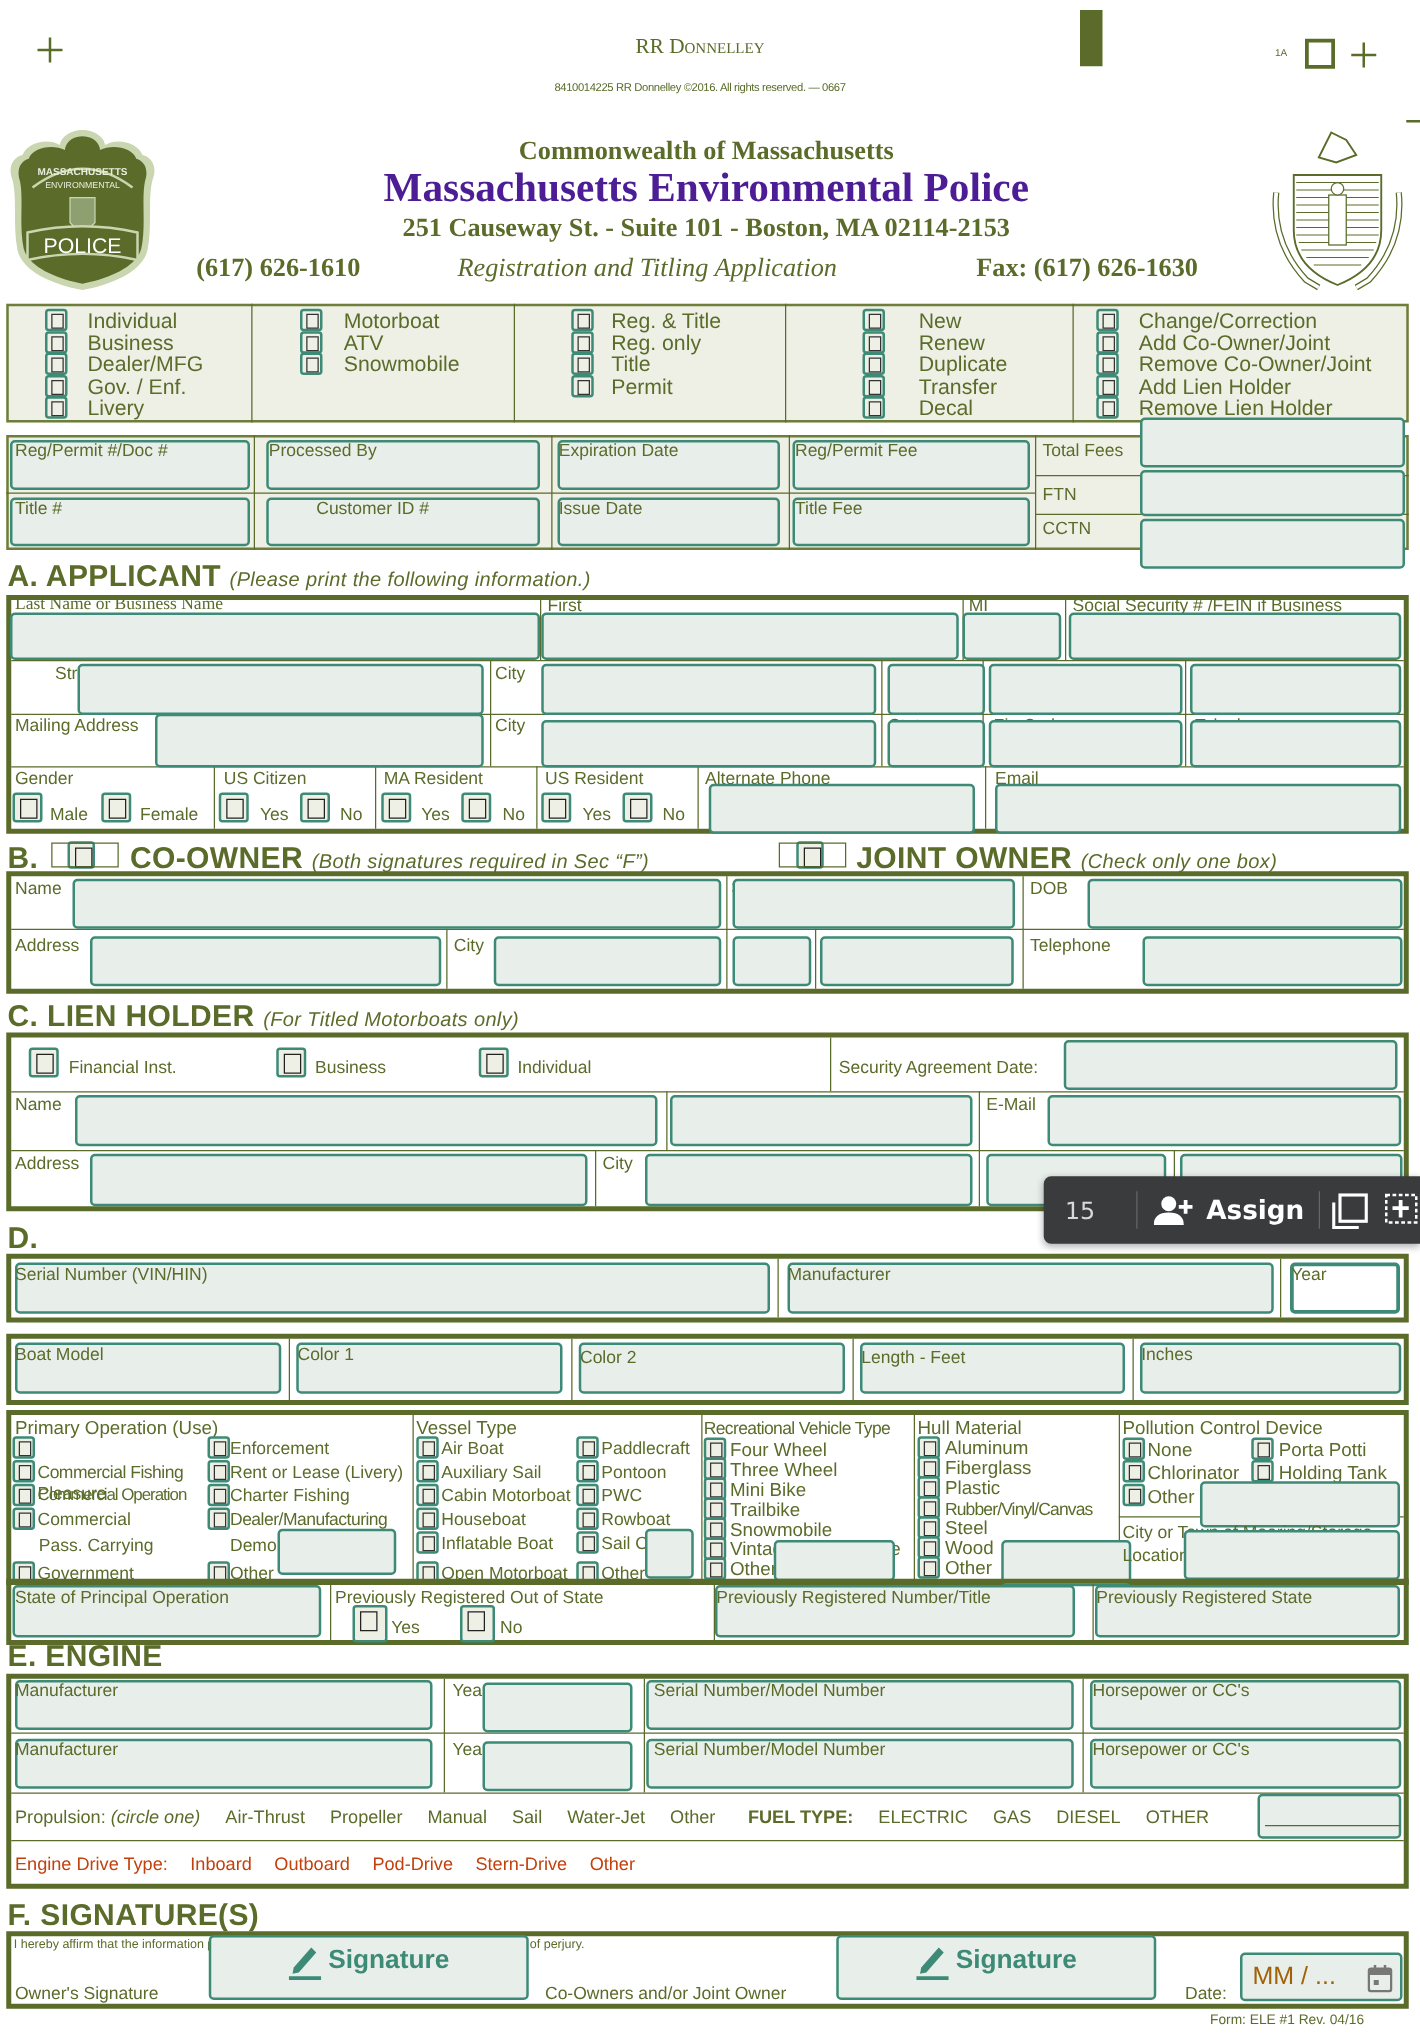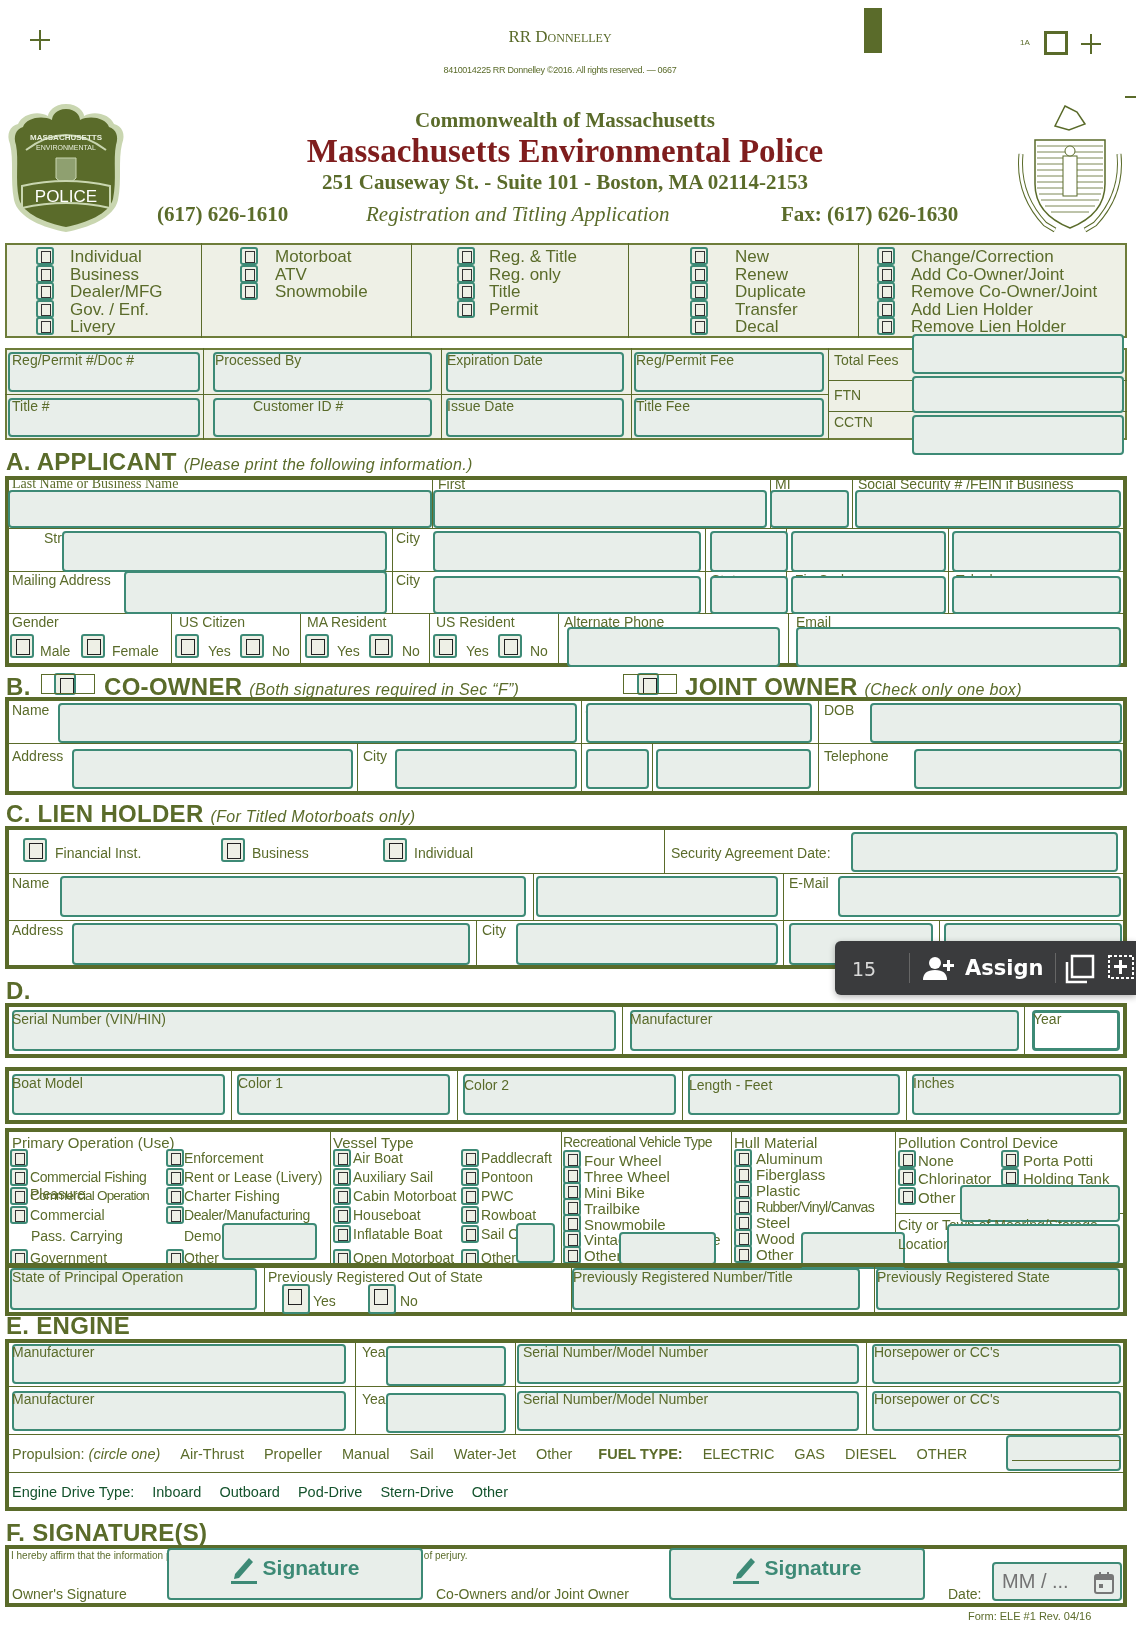--- a/index.html
+++ b/index.html
@@ -47,21 +47,21 @@
     <path d="M22 50 Q62 20 102 50" stroke="#c9d6b0" stroke-width="2" fill="none"></path>
     <text x="62" y="40" font-size="8" fill="#e8eedd" text-anchor="middle" font-family="Liberation Sans, sans-serif" font-weight="bold">MASSACHUSETTS</text>
     <text x="62" y="50" font-size="7" fill="#e8eedd" text-anchor="middle" font-family="Liberation Sans, sans-serif">ENVIRONMENTAL</text>
     <path d="M52 58 L72 58 L72 78 Q62 90 52 78 Z" fill="#8fa070" stroke="#c9d6b0" stroke-width="1"></path>
     <path d="M18 86 Q62 76 106 86 L106 108 Q62 98 18 108 Z" fill="#5a6b2a" stroke="#c9d6b0" stroke-width="2"></path>
     <text x="62" y="102" font-size="17" fill="#ffffff" text-anchor="middle" font-family="Liberation Sans, sans-serif">POLICE</text>
   </svg>
 </div>
 
 <div class="abs serif" style="left:330px;top:108px;width:470px;text-align:center;font-size:21px;font-weight:bold;color:#5a6b2a;">Commonwealth of Massachusetts</div>
-<div class="abs serif" style="left:250px;top:133px;width:630px;text-align:center;font-size:33px;font-weight:bold;color:#7f1d1d;">Massachusetts Environmental Police</div>
+<div class="abs serif" style="left:250px;top:133px;width:630px;text-align:center;font-size:33px;font-weight:bold;color:#4c1d95;">Massachusetts Environmental Police</div>
 <div class="abs serif" style="left:250px;top:170px;width:630px;text-align:center;font-size:21px;font-weight:bold;color:#5a6b2a;">251 Causeway St. - Suite 101 - Boston, MA 02114-2153</div>
 <div class="abs serif" style="left:157px;top:202px;font-size:21px;font-weight:bold;color:#5a6b2a;">(617) 626-1610</div>
 <div class="abs serif" style="left:366px;top:202px;font-size:21px;font-style:italic;color:#5a6b2a;">Registration and Titling Application</div>
 <div class="abs serif" style="left:781px;top:202px;font-size:21px;font-weight:bold;color:#5a6b2a;">Fax: (617) 626-1630</div>
 
 <div class="abs" style="left:1015px;top:104px;width:110px;height:134px;">
   <svg width="110" height="134" viewBox="0 0 110 134">
     <path d="M50 2 L62 8 L70 20 L54 26 L40 22 Z" fill="none" stroke="#5a6b2a" stroke-width="1.5"></path>
     <path d="M20 36 L90 36 L90 80 Q90 110 55 124 Q20 110 20 80 Z" fill="#ffffff" stroke="#5a6b2a" stroke-width="1.5"></path>
     <g stroke="#5a6b2a" stroke-width="0.8">
@@ -579,21 +579,21 @@
   <span>Other</span>
   <span style="font-weight:bold;margin-left:6px;">FUEL TYPE:</span>
   <span>ELECTRIC</span>
   <span>GAS</span>
   <span>DIESEL</span>
   <span>OTHER</span>
 </div>
 <div class="field" style="left:1006px;top:1435px;width:115px;height:36px;"></div>
 <div class="hline" style="left:1012px;top:1460px;width:108px;"></div>
 
-<div class="abs" style="left:12px;top:1484px;display:flex;gap:18px;font-size:14.5px;color:#14532d;white-space:nowrap;">
+<div class="abs" style="left:12px;top:1484px;display:flex;gap:18px;font-size:14.5px;color:#c2410c;white-space:nowrap;">
   <span>Engine Drive Type:</span>
   <span>Inboard</span>
   <span>Outboard</span>
   <span>Pod-Drive</span>
   <span>Stern-Drive</span>
   <span>Other</span>
 </div>
 
 <div class="secthead" style="left:6px;top:1519px;">F. SIGNATURE(S)</div>
 <div class="box" style="left:5px;top:1545px;width:1122px;height:62px;"></div>
@@ -613,21 +613,21 @@
   <span style="display:flex;align-items:flex-start;gap:6px;color:#3d8a76;font-weight:bold;font-size:21px;">
     <svg width="26" height="28" viewBox="0 0 26 28">
         <path d="M18 2 L22 6 L8 22 L3 23 L4 18 Z" fill="#3d8a76"></path>
         <rect x="0" y="25" width="26" height="3" fill="#3d8a76"></rect>
       </svg>
     <span>Signature</span>
   </span>
 </div>
 <div class="lbl" style="left:948px;top:1587px;">Date:</div>
 <div class="field" style="left:992px;top:1562px;width:130px;height:39px;display:flex;align-items:center;padding-left:8px;">
-  <span style="font-size:20px;color:#737373;">MM / ...</span>
+  <span style="font-size:20px;color:#a16207;">MM / ...</span>
   <svg width="20" height="22" viewBox="0 0 20 22" style="position:absolute;right:6px;top:8px;">
     <rect x="1" y="3" width="18" height="18" rx="2" fill="none" stroke="#777" stroke-width="2"></rect>
     <rect x="1" y="3" width="18" height="5" fill="#777"></rect>
     <rect x="5" y="0" width="2" height="5" fill="#777"></rect>
       <rect x="13" y="0" width="2" height="5" fill="#777"></rect>
     <rect x="5" y="12" width="4" height="4" fill="#777"></rect>
   </svg>
 </div>
 
 <div class="abs" style="left:968px;top:1610px;font-size:11px;color:#5a6b2a;">Form: ELE #1 Rev. 04/16</div>

